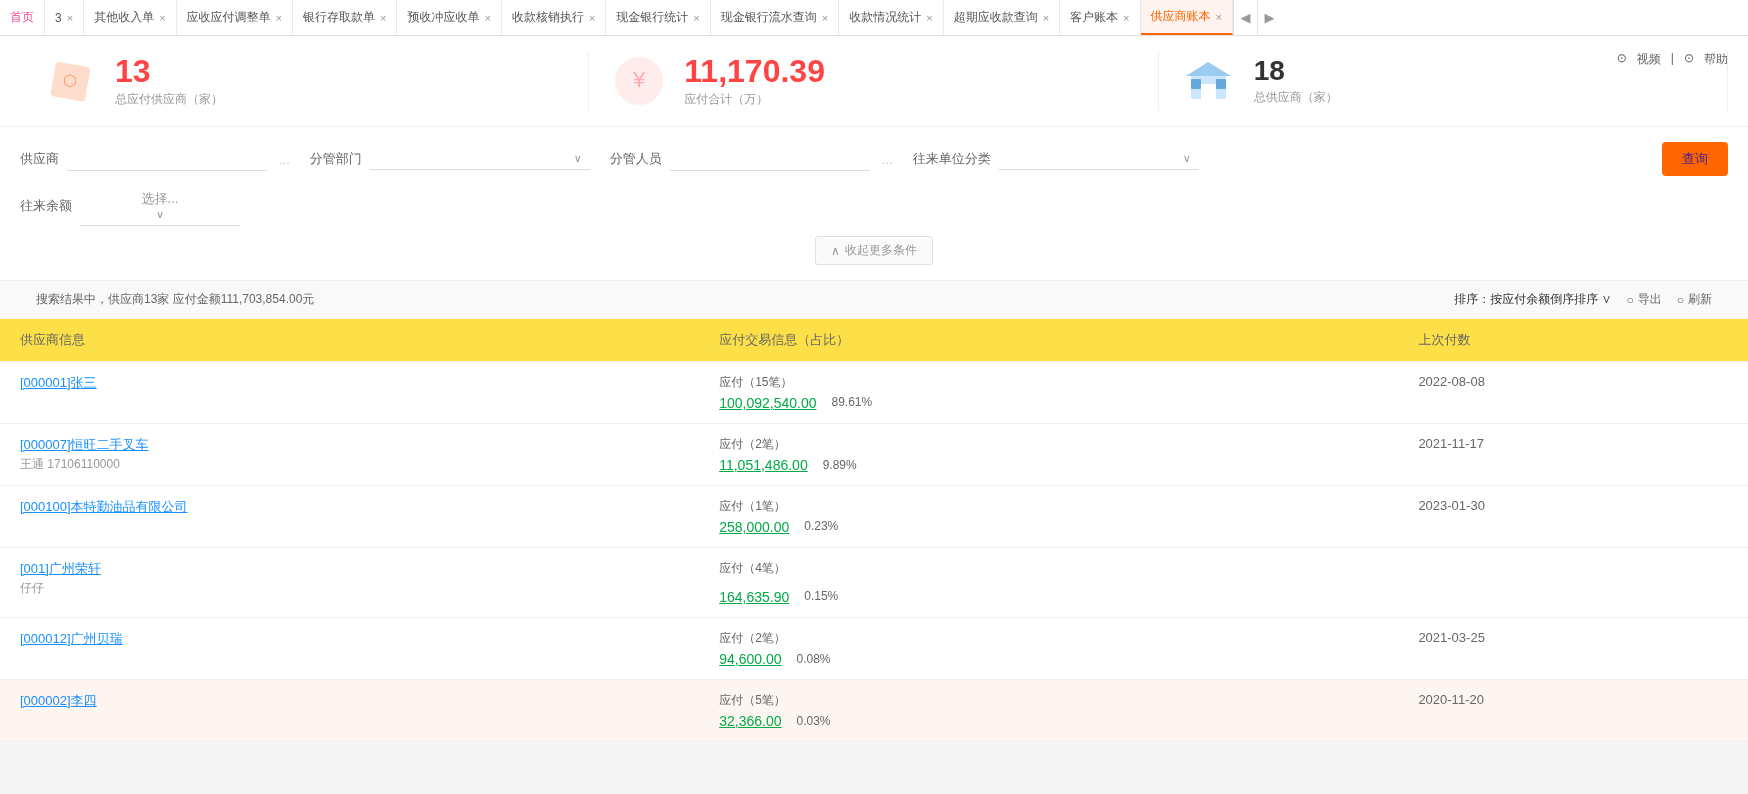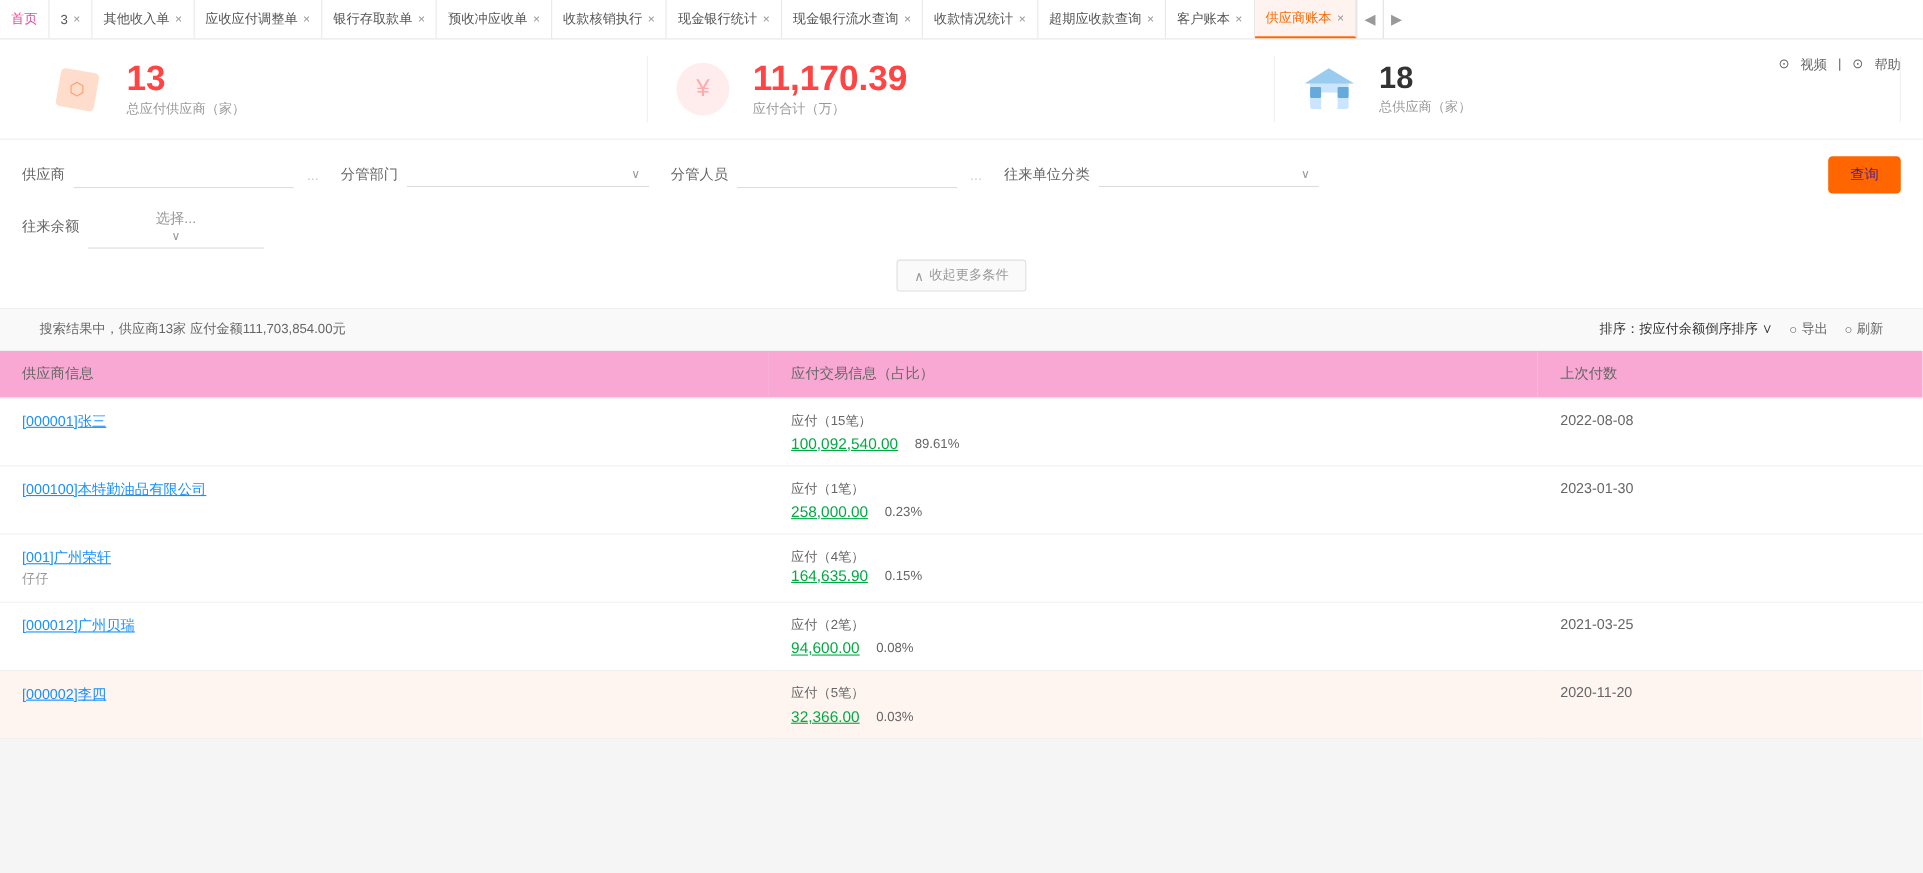--- a/index.html
+++ b/index.html
@@ -181,21 +181,21 @@
     
     .table-container {
       background: #fff;
       overflow-x: auto;
     }
     .data-table {
       width: 100%;
       border-collapse: collapse;
     }
     .data-table thead tr {
-      background: #f9a8d4;
+      background: #fde047;
       border-bottom: 1px solid #eee;
     }
     .data-table th {
       padding: 12px 20px;
       text-align: left;
       font-size: 13px;
       color: #666;
       font-weight: 500;
     }
     .data-table tbody tr {
@@ -418,48 +418,62 @@
         <th style="width:20%;">上次付数</th>
       </tr>
     </thead>
     <tbody id="table-body">
     <tr>
           <td>
             <div class="supplier-link">[000001]张三</div>
           </td>
           <td>
             <div class="tx-label">应付（15笔）</div>
-            <div style="display: flex; align-items: center; margin-top: 4px;">
+            <div style="display: flex; margin-top: 4px;">
               <span class="tx-amount">100,092,540.00</span>
               <span class="tx-percent">89.61%</span>
             </div>
           </td>
           <td class="last-pay-date">2022-08-08</td>
         </tr>
         <tr>
           <td>
+            <div class="supplier-link">[000007]恒旺二手叉车</div>
+            <div class="supplier-contact">王通  17106110000</div>
+          </td>
+          <td>
+            <div class="tx-label">应付（2笔）</div>
+            <div style="display: flex; align-items: center; margin-top: 4px;">
+              <span class="tx-amount">11,051,486.00</span>
+              <span class="tx-percent">9.89%</span>
+            </div>
+          </td>
+          <td class="last-pay-date">2021-11-17</td>
+        </tr>
+        <tr>
+          <td>
             <div class="supplier-link">[000100]本特勤油品有限公司</div>
           </td>
           <td>
             <div class="tx-label">应付（1笔）</div>
-            <div style="display: flex; align-items: center; margin-top: 4px;">
+            <div style="display: flex; align-items: flex-start; margin-top: 4px;">
               <span class="tx-amount">258,000.00</span>
               <span class="tx-percent">0.23%</span>
             </div>
           </td>
           <td class="last-pay-date">2023-01-30</td>
         </tr>
         <tr>
           <td>
             <div class="supplier-link">[001]广州荣轩</div>
             <div class="supplier-contact">仔仔</div>
           </td>
           <td>
             <div class="tx-label">应付（4笔）</div>
-            <div style="display: flex; align-items: center; margin-top: 0;">
+            <div style="display: flex; align-items: flex-start; margin-top: 12px;">
               <span class="tx-amount">164,635.90</span>
               <span class="tx-percent">0.15%</span>
             </div>
           </td>
           <td class="last-pay-date"></td>
         </tr>
         <tr>
           <td>
             <div class="supplier-link">[000012]广州贝瑞</div>
           </td>

